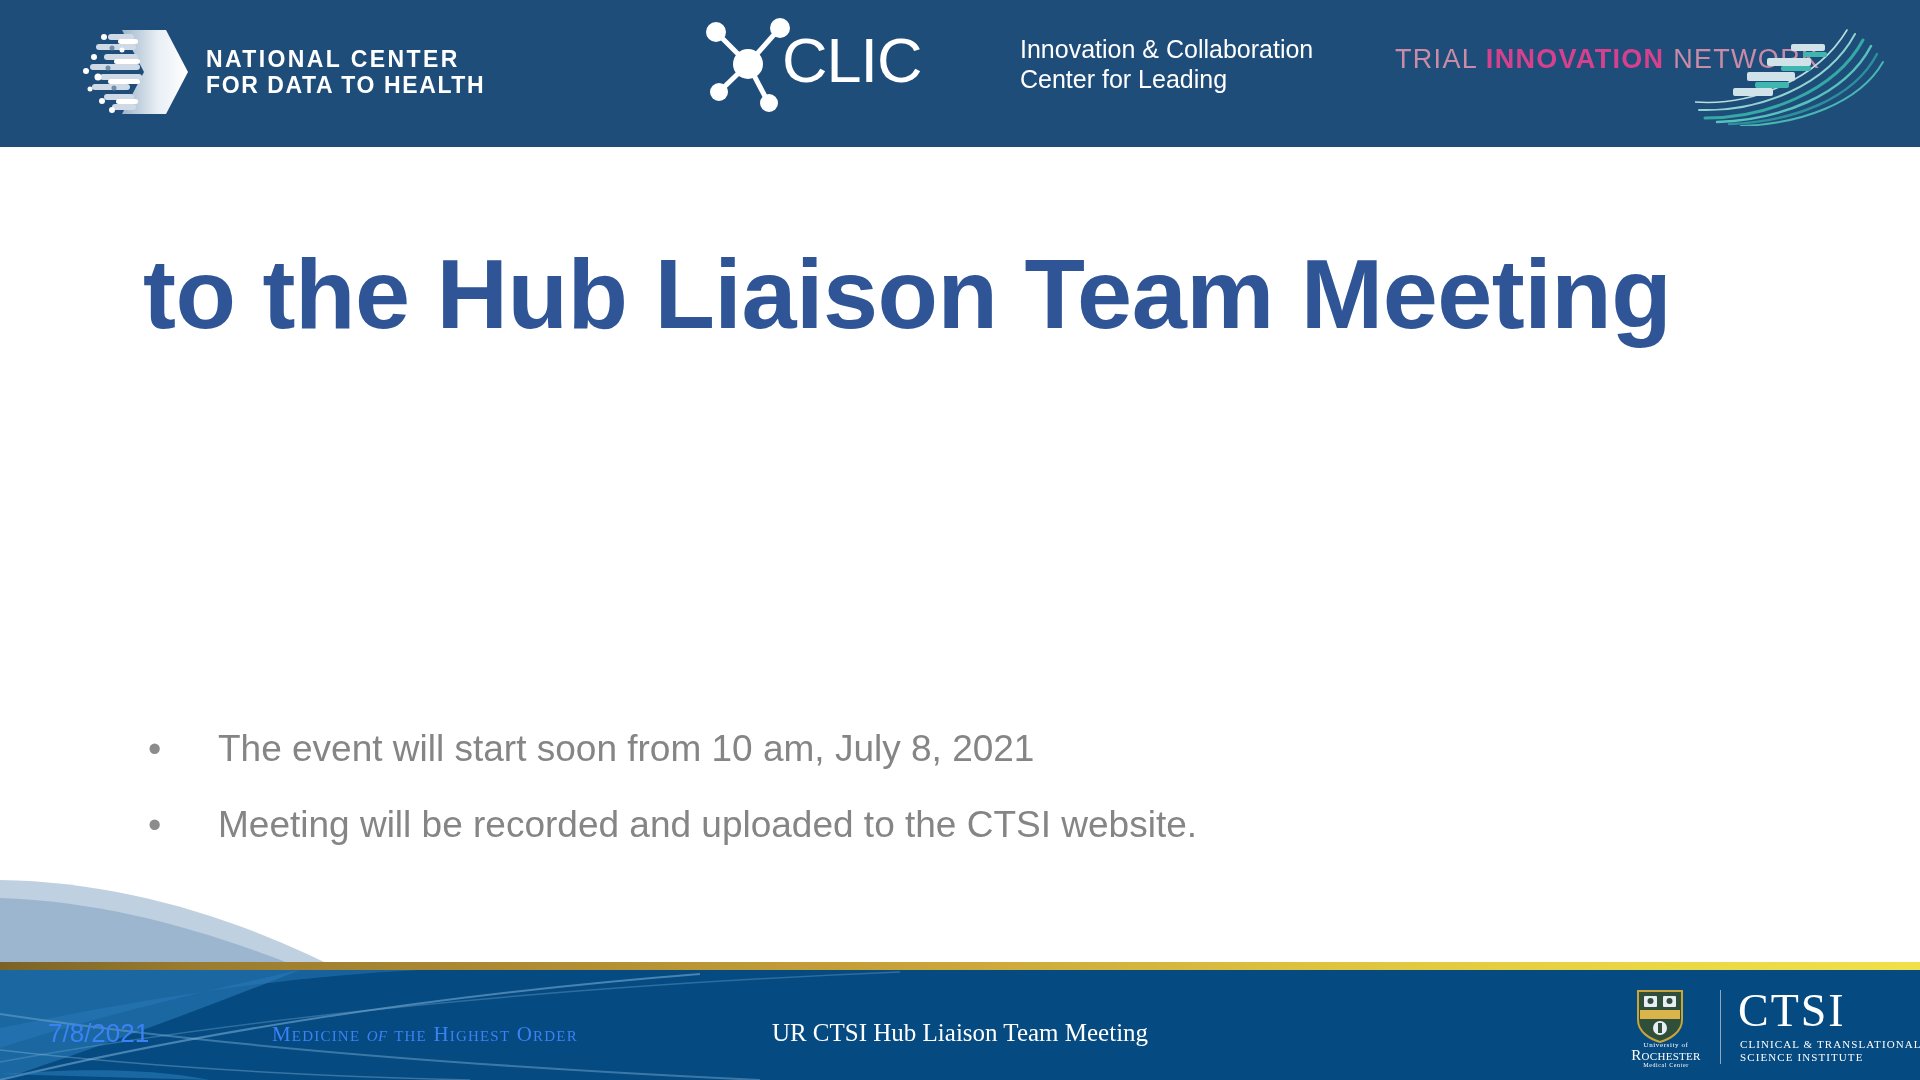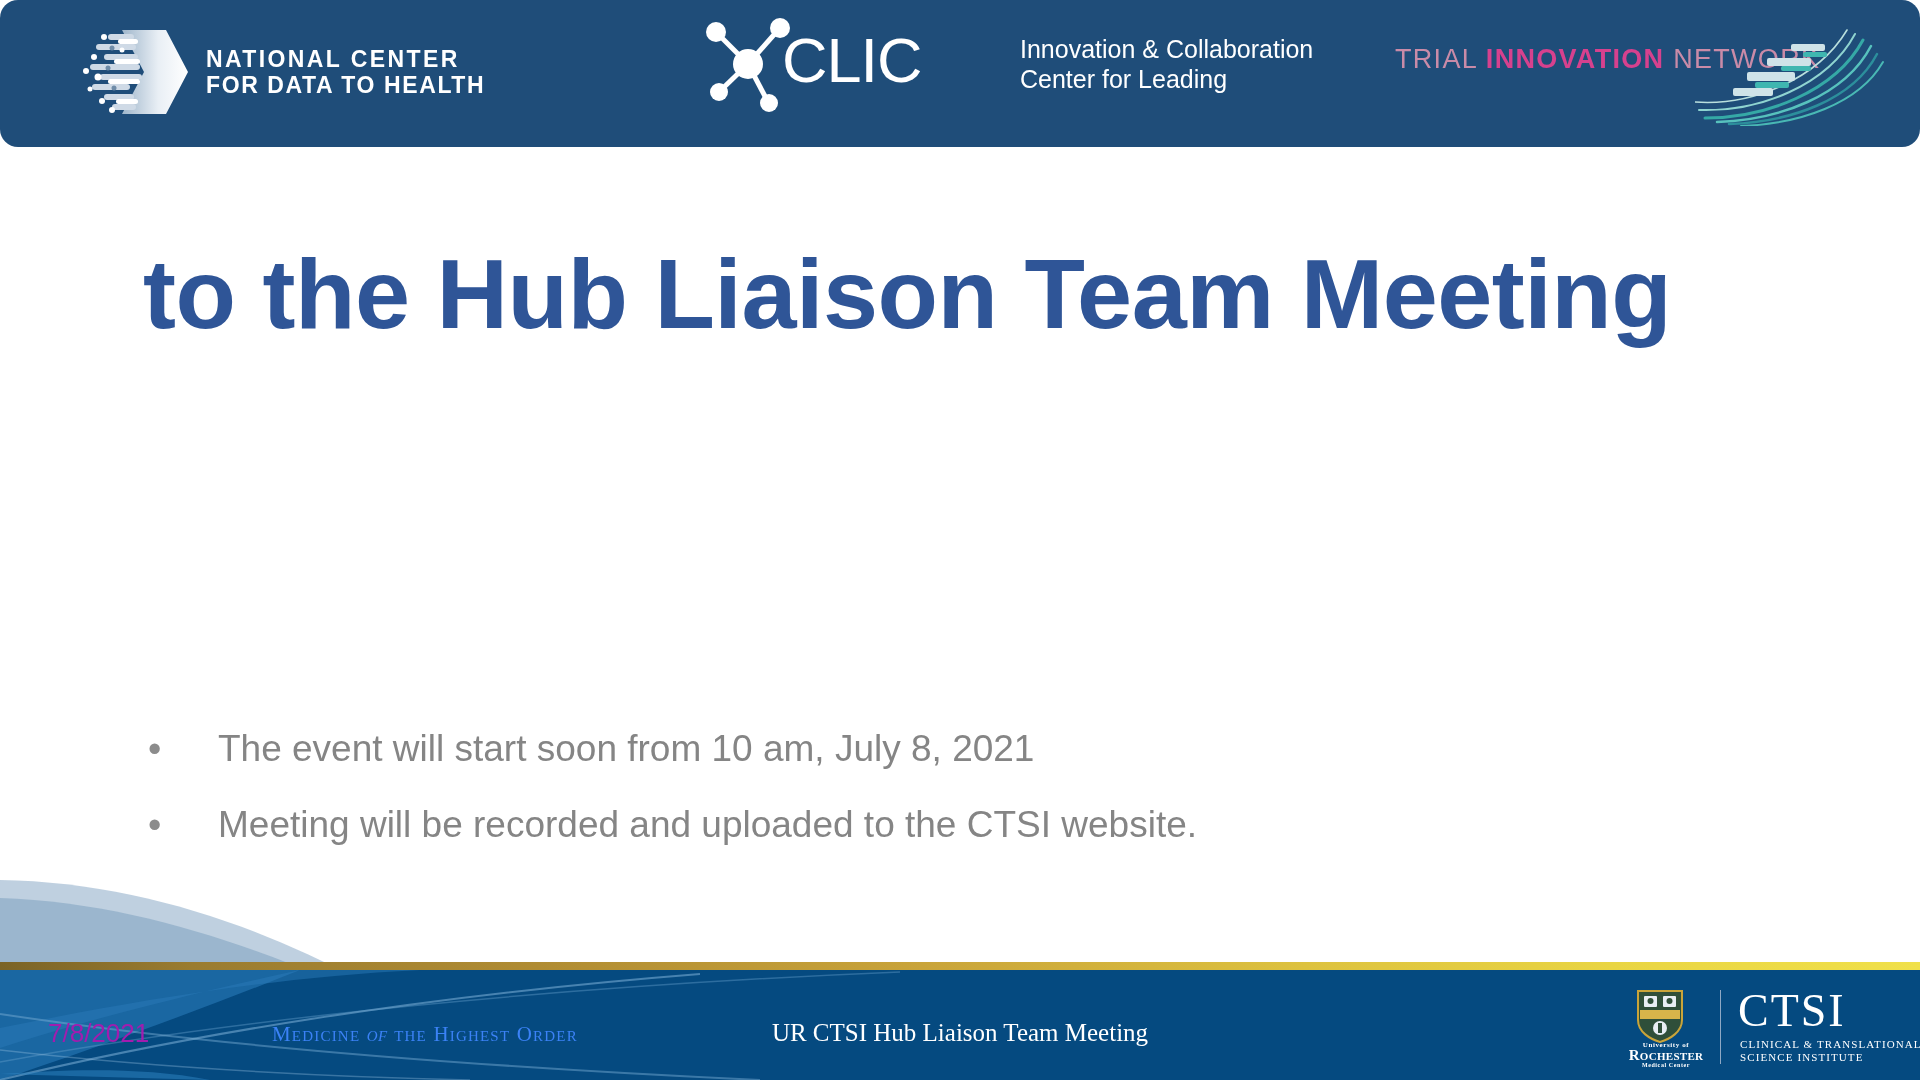--- a/index.html
+++ b/index.html
@@ -21,21 +21,20 @@
 
   
   .header-band {
     position: absolute;
     left: 0;
     top: 0;
     width: 1920px;
     height: 147px;
     background: #1f4d79;
     overflow: hidden;
-    border-radius: 18px;
   }
 
   
   .ncdh-logo {
     position: absolute;
     left: 78px;
     top: 26px;
     width: 420px;
     height: 92px;
   }
@@ -205,21 +204,21 @@
     position: absolute;
     left: 0;
     top: 0;
     width: 1920px;
     height: 110px;
   }
   .footer-date {
     position: absolute;
     left: 48px;
     top: 1018px;
-    color: #a21caf;
+    color: #3b82f6;
     font-family: "Liberation Sans", sans-serif;
     font-size: 26px;
     line-height: 30px;
     white-space: nowrap;
   }
   .footer-tagline {
     position: absolute;
     left: 272px;
     top: 1022px;
     color: #3b82f6;
@@ -262,21 +261,20 @@
   }
   .ur-words {
     position: absolute;
     left: -8px;
     top: 52px;
     width: 80px;
     text-align: center;
     color: #ffffff;
     font-family: "Liberation Serif", serif;
     line-height: 10px;
-    font-weight: bold;
   }
   .ur-words .u1 { font-size: 7px; letter-spacing: 0.6px; display: block; }
   .ur-words .u2 { font-size: 15px; letter-spacing: 0.3px; display: block; font-variant: small-caps; }
   .ur-words .u3 { font-size: 6px; letter-spacing: 0.6px; display: block; }
   .ctsi-divider {
     position: absolute;
     left: 86px;
     top: 2px;
     width: 1px;
     height: 74px;

